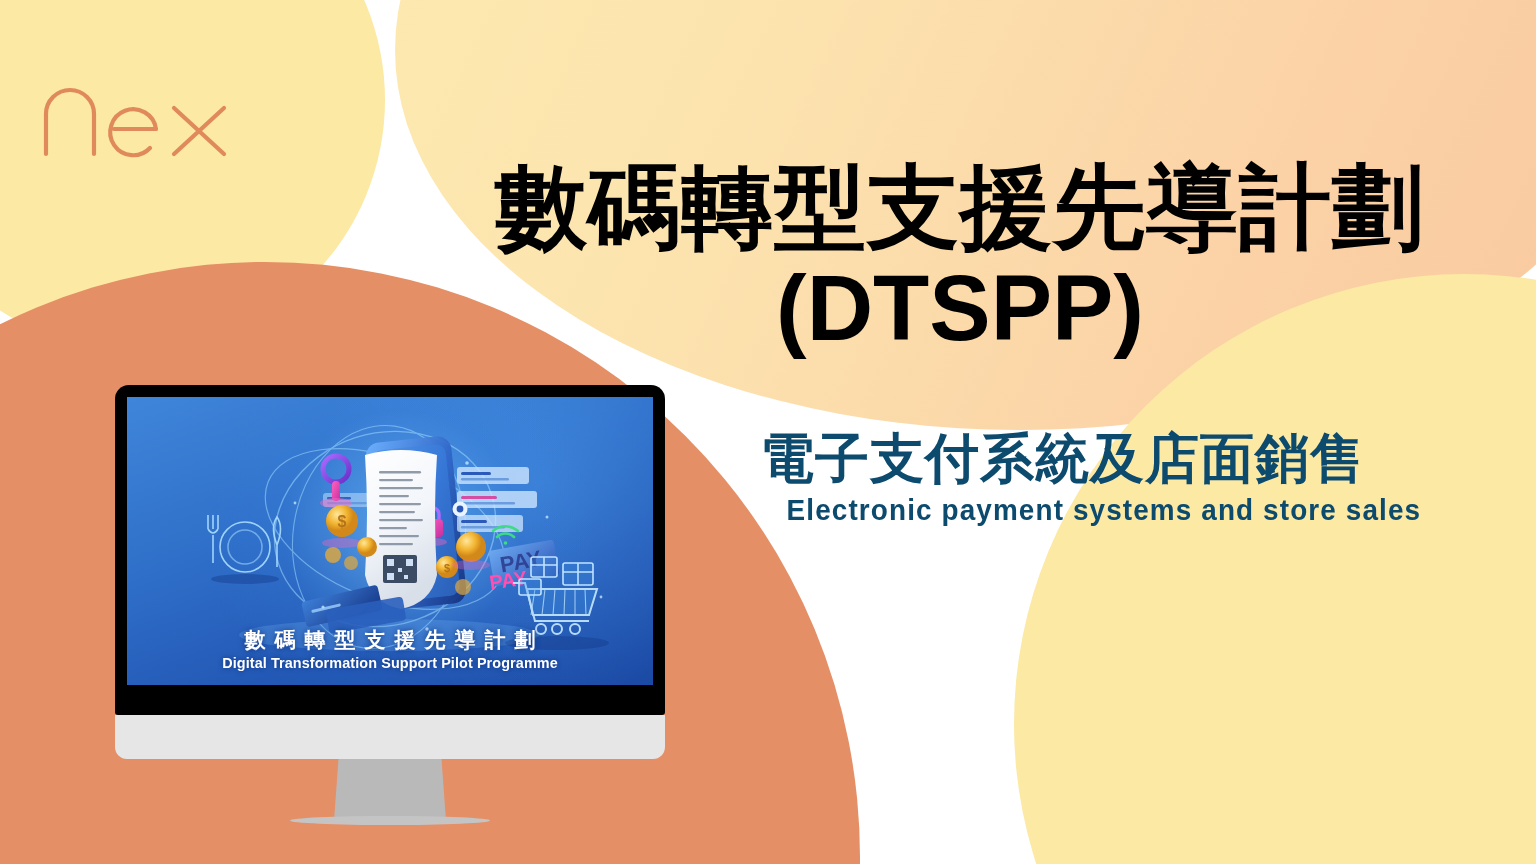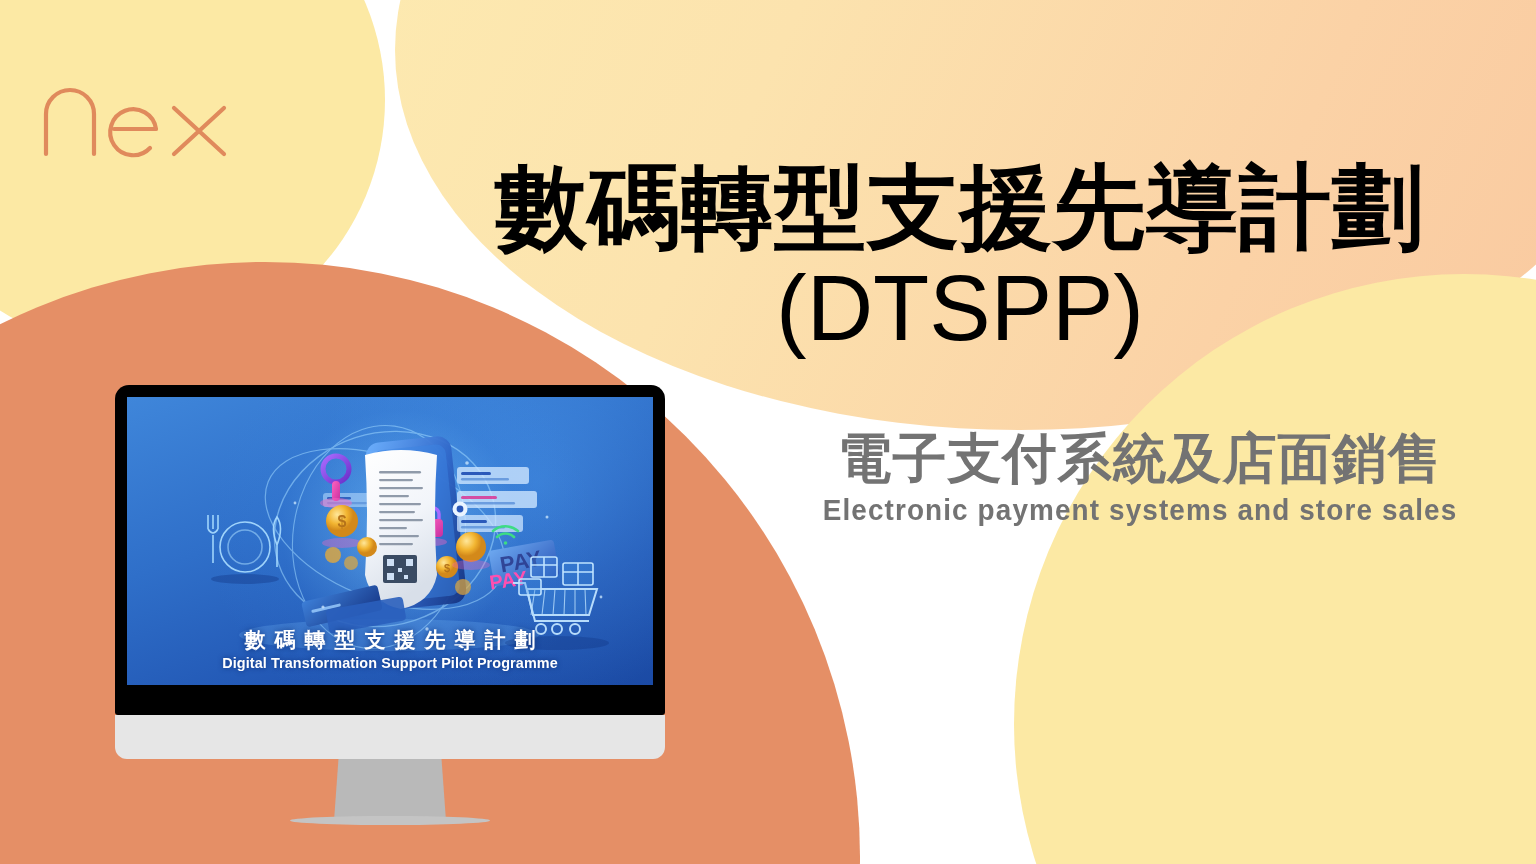--- a/index.html
+++ b/index.html
@@ -33,25 +33,25 @@
   
   .headline{
     position:absolute;left:400px;top:158px;width:1120px;
     text-align:center;color:#000000;
   }
   .headline .line1{
     font-size:92px;font-weight:bold;line-height:1.08;letter-spacing:1px;
     white-space:nowrap;
   }
   .headline .line2{
-    font-size:92px;font-weight:normal;line-height:1.12;letter-spacing:0px;
+    font-size:92px;font-weight:bold;line-height:1.12;letter-spacing:0px;
   }
 
   .subtitle{
-    position:absolute;left:760px;top:428px;width:760px;text-align:center;color:#737373;
+    position:absolute;left:760px;top:428px;width:760px;color:#0c4a6e;
   }
   .subtitle .sub-cn{
     font-size:54px;font-weight:bold;line-height:1.12;letter-spacing:1px;white-space:nowrap;
   }
   .subtitle .sub-en{
     font-size:30px;font-weight:bold;line-height:1.2;margin-top:4px;
     letter-spacing:1.2px;white-space:nowrap;
     transform:scaleX(0.93);transform-origin:center;
   }
 

